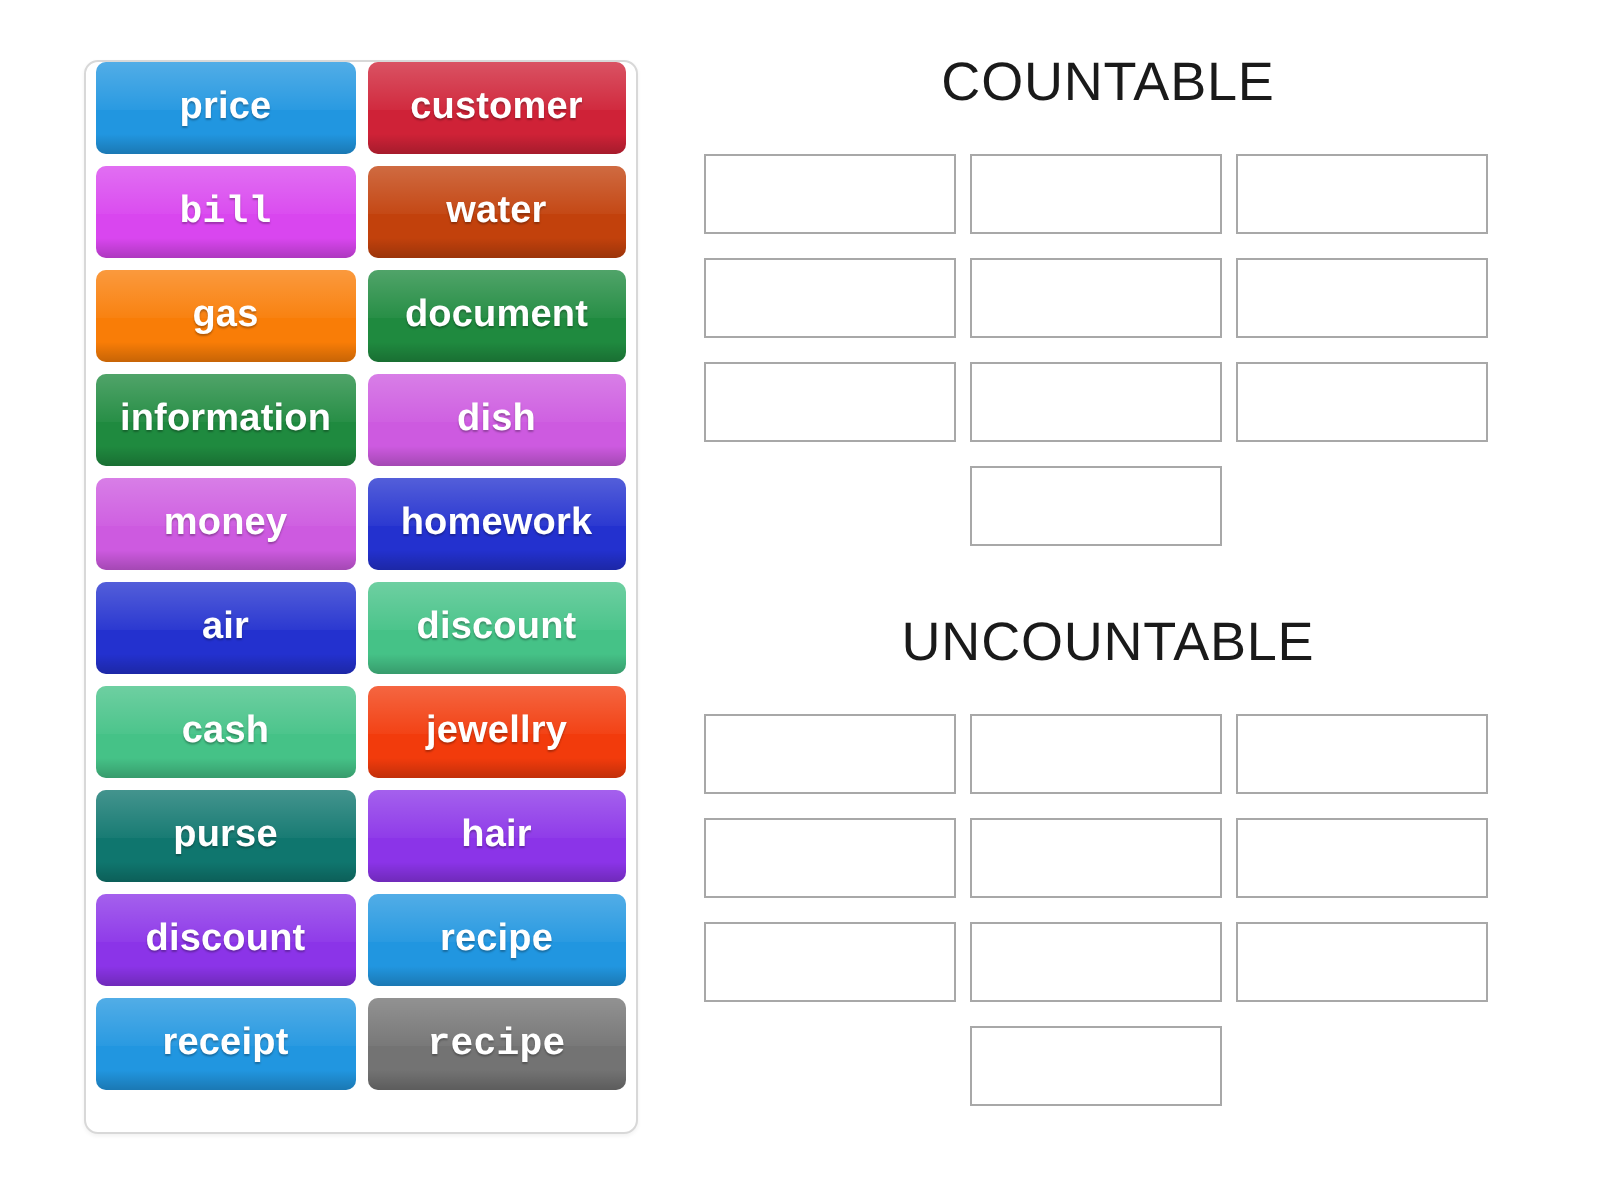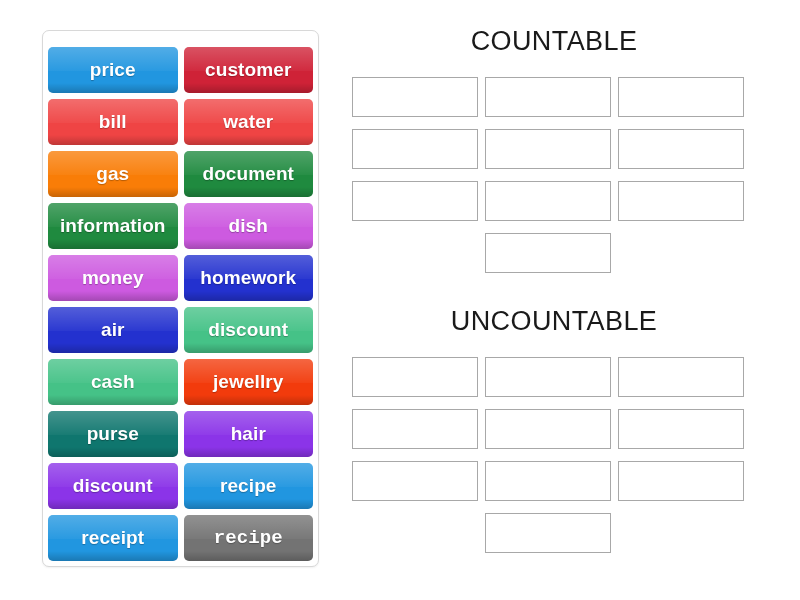--- a/index.html
+++ b/index.html
@@ -23,21 +23,21 @@
   #word-bank {
     position: absolute;
     left: 42px;
     top: 30px;
     width: 277px;
     height: 537px;
     background: #ffffff;
     border: 1px solid #d8d8d8;
     border-radius: 7px;
     box-sizing: border-box;
-    padding: 16px 5px;
+    padding: 0 5px;
     box-shadow: 0 1px 2px rgba(0,0,0,0.06);
   }
 
   #tile-grid {
     display: grid;
     grid-template-columns: 1fr 1fr;
     grid-auto-rows: 46px;
     column-gap: 6px;
     row-gap: 6px;
   }
@@ -127,24 +127,24 @@
 <div id="app">
 
   <div id="word-bank">
     <div id="tile-grid">
         <div class="tile" style="background: rgb(33, 150, 224);">
           <span class="tile-label">price</span>
         </div>
         <div class="tile" style="background: rgb(207, 34, 55);">
           <span class="tile-label">customer</span>
         </div>
-        <div class="tile" style="background: #ef4444;">
+        <div class="tile" style="background: #d946ef; font-family: Liberation Mono, monospace;">
           <span class="tile-label">bill</span>
         </div>
-        <div class="tile" style="background: #ef4444;">
+        <div class="tile" style="background: #c2410c;">
           <span class="tile-label">water</span>
         </div>
         <div class="tile" style="background: rgb(249, 125, 7);">
           <span class="tile-label">gas</span>
         </div>
         <div class="tile" style="background: rgb(31, 138, 63);">
           <span class="tile-label">document</span>
         </div>
         <div class="tile" style="background: rgb(31, 138, 63);">
           <span class="tile-label">information</span>

